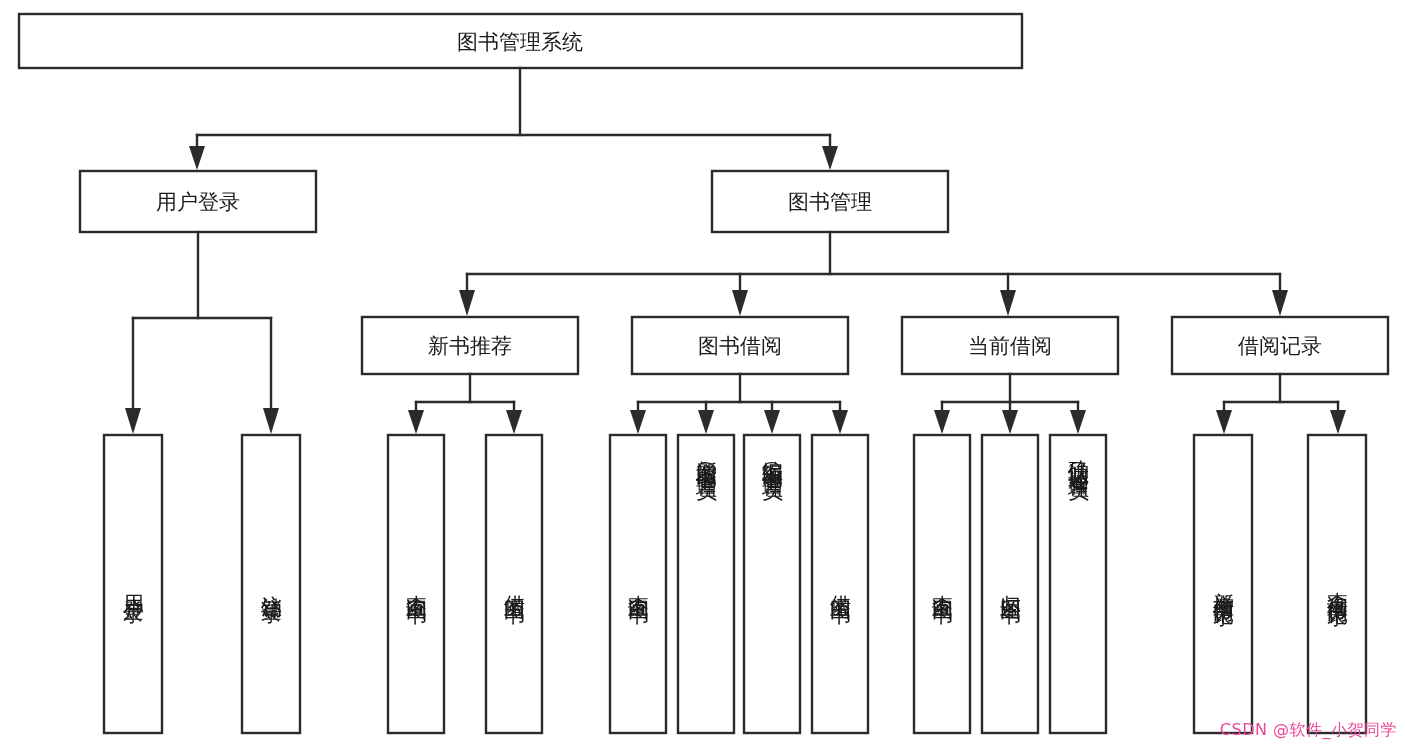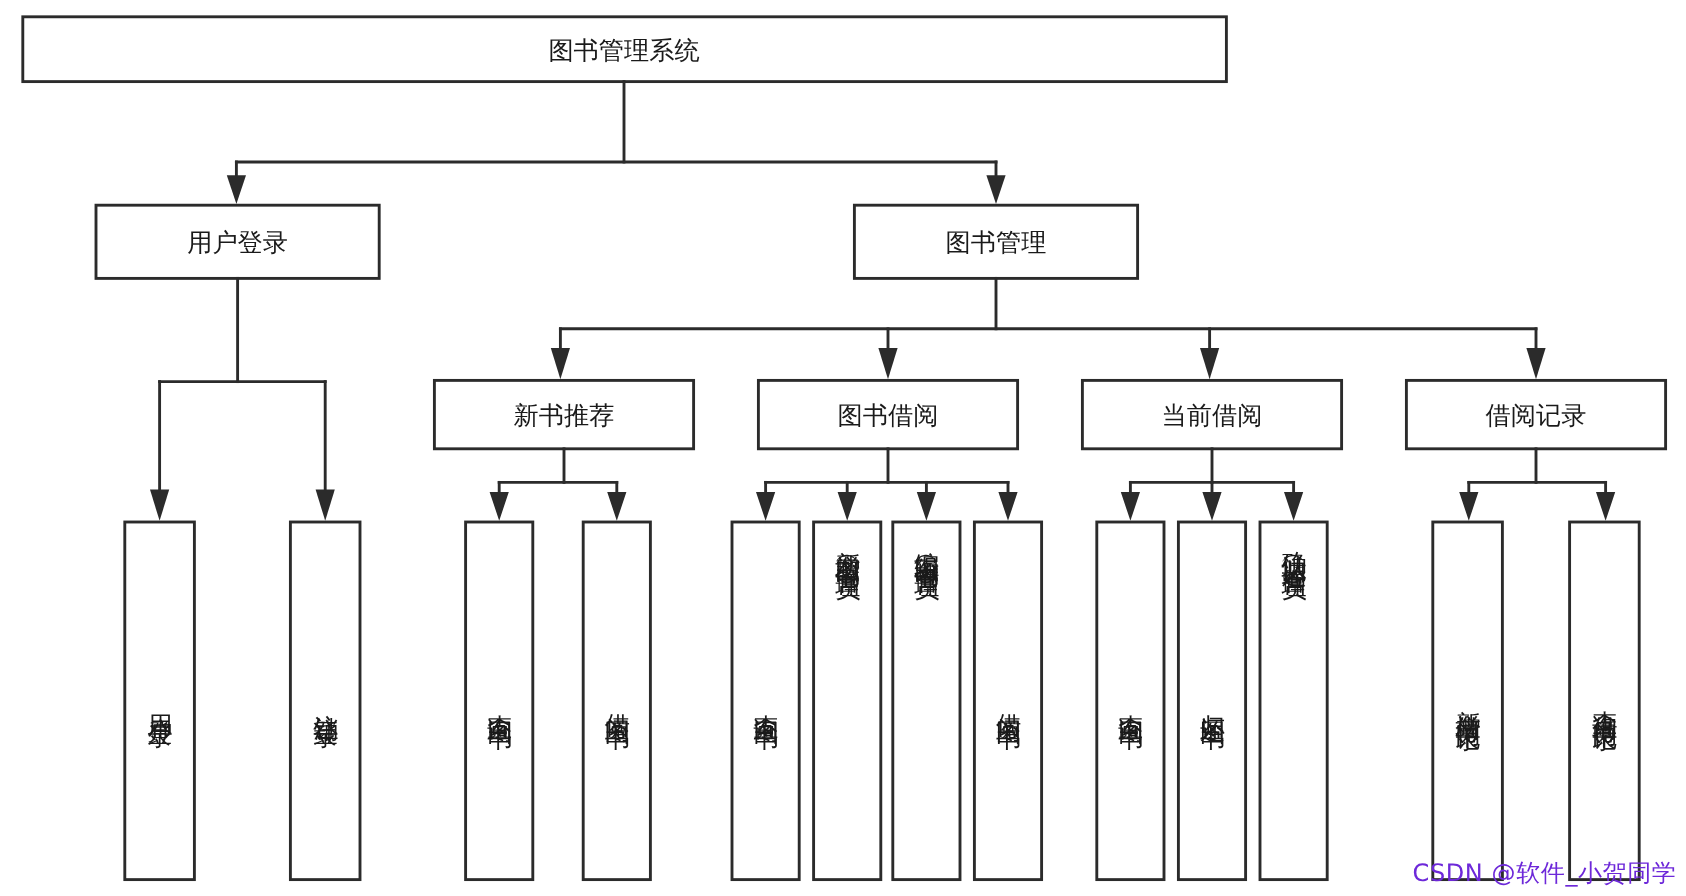--- a/index.html
+++ b/index.html
@@ -65,22 +65,22 @@
     line-height: 1.28;
     letter-spacing: 3px;
     color: #1a1a1a;
     white-space: nowrap;
   }
   .watermark {
     position: absolute;
     right: 8px;
     bottom: 6px;
     font-family: "DejaVu Sans", "Liberation Sans", sans-serif;
-    font-size: 20px;
-    color: #6d28d9;
+    font-size: 16px;
+    color: #ec4899;
     letter-spacing: 0.5px;
     white-space: nowrap;
   }
 </style>
 </head>
 <body>
 
 <div id="diagram-root">
 
   <svg id="flow-svg" viewBox="0 0 1405 747">

